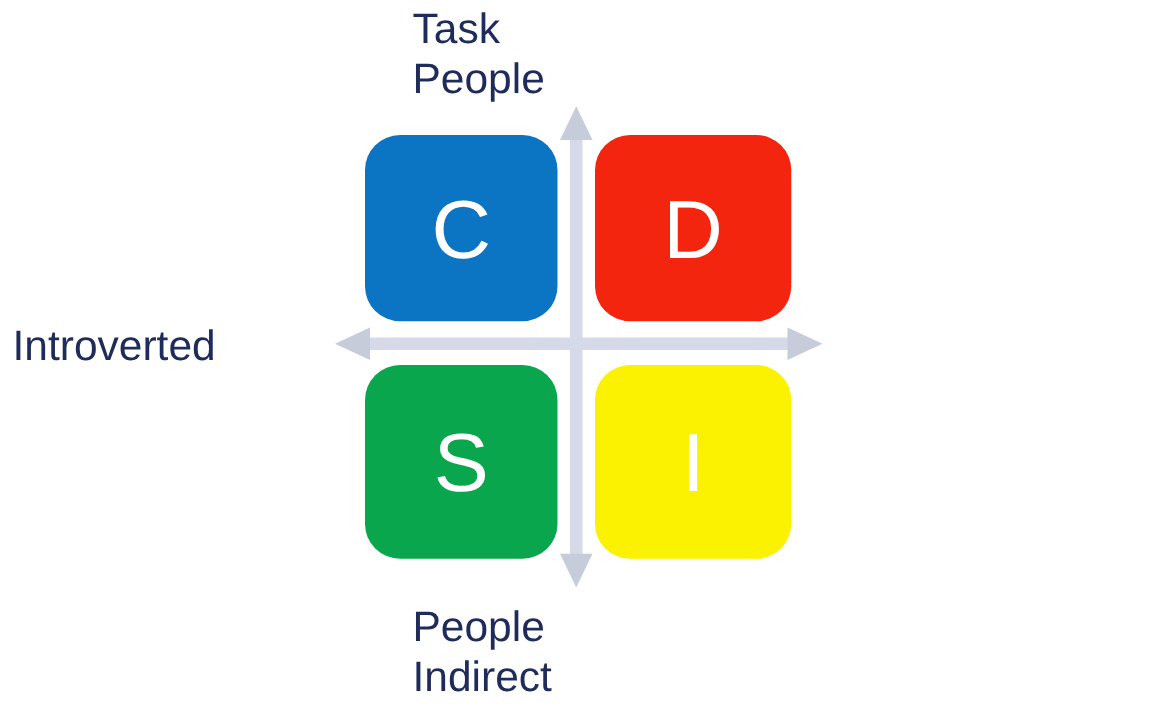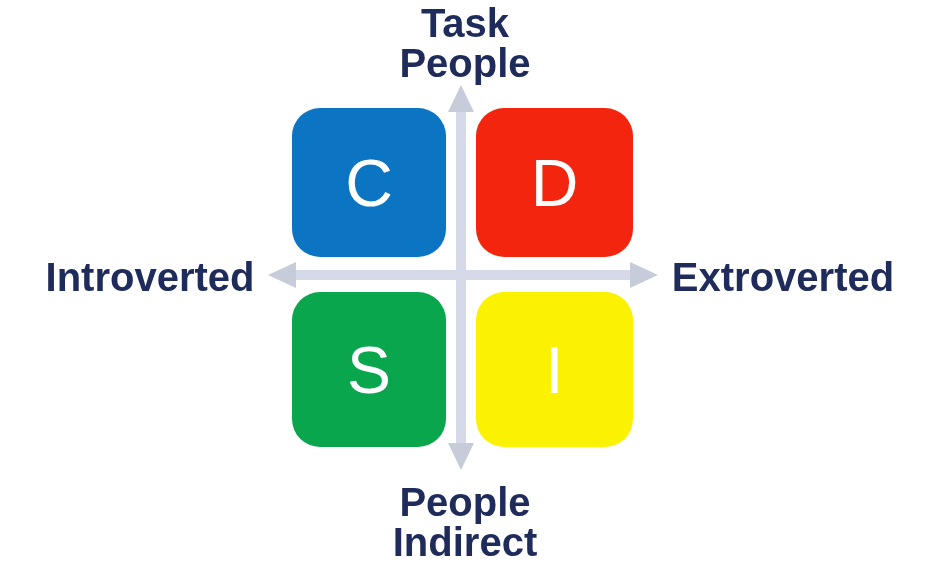--- a/index.html
+++ b/index.html
@@ -18,24 +18,23 @@
   .axes-svg {
     position: absolute;
     left: 0;
     top: 0;
     width: 932px;
     height: 570px;
     display: block;
   }
   .axis-label {
     position: absolute;
-    font-weight: bold;
-    font-size: 40px;
+    font-weight: normal;
+    font-size: 34px;
     line-height: 40px;
-    text-align: center;
     letter-spacing: 0px;
     white-space: nowrap;
   }
   .axis-label.top    { left: 330px; top: 3px;   width: 270px; }
   .axis-label.bottom { left: 330px; top: 482px; width: 270px; }
   .axis-label.left   { left: 10px;  top: 259px; width: 280px; line-height: 36px; }
   .axis-label.right  { left: 658px; top: 259px; width: 250px; line-height: 36px; }
   .quad {
     position: absolute;
     border-radius: 28px;
@@ -72,21 +71,20 @@
     <div>People</div>
   </div>
 
   <div class="axis-label left" style="color: rgb(30, 43, 91);">Introverted</div>
 
   <div class="axis-label bottom" style="color: rgb(30, 43, 91);">
     <div>People</div>
     <div>Indirect</div>
   </div>
 
-  <div class="axis-label right" style="color: rgb(30, 43, 91);">Extroverted</div>
 
   <div class="quad c" style="background: rgb(11, 116, 195);">
     <span class="quad-letter" style="color: rgb(255, 255, 255);">C</span>
   </div>
 
   <div class="quad d" style="background: rgb(244, 37, 15);">
     <span class="quad-letter" style="color: rgb(255, 255, 255);">D</span>
   </div>
 
   <div class="quad s" style="background: rgb(10, 166, 78);">

